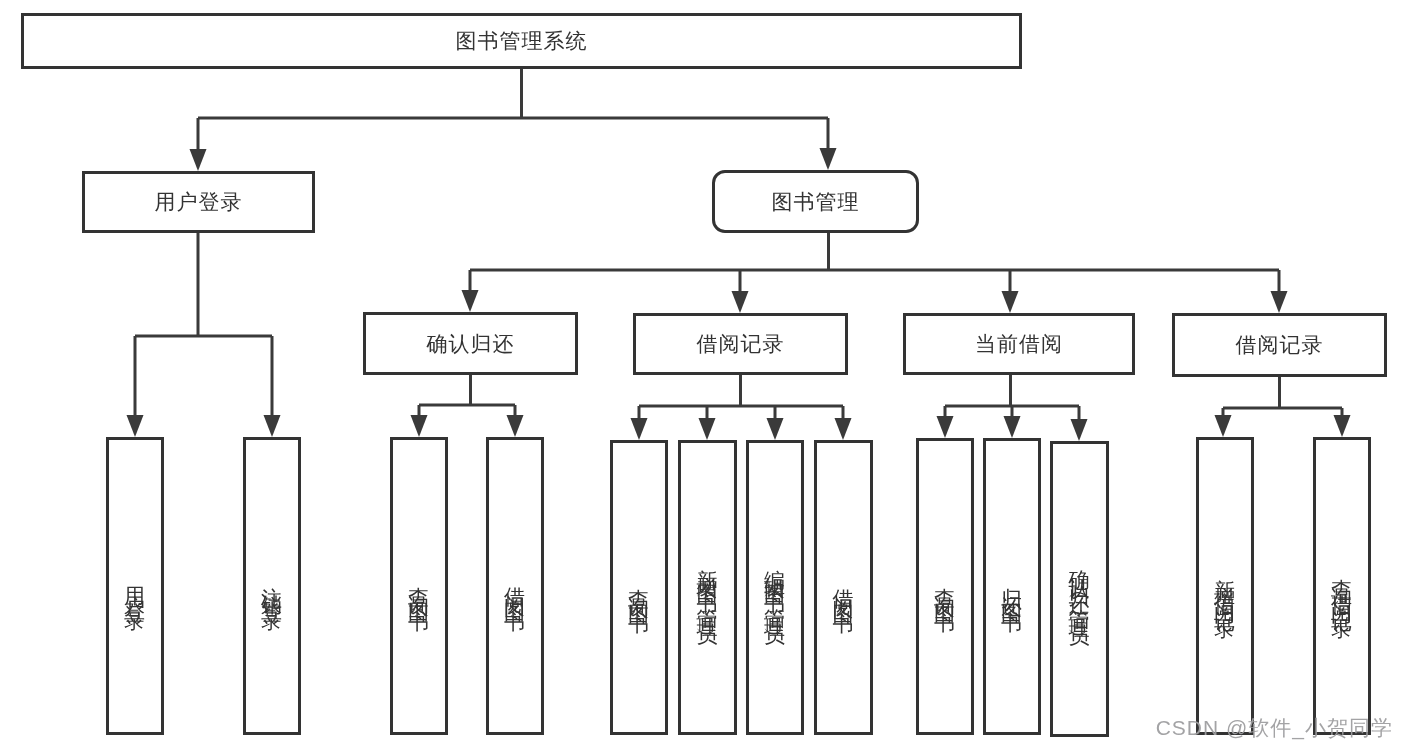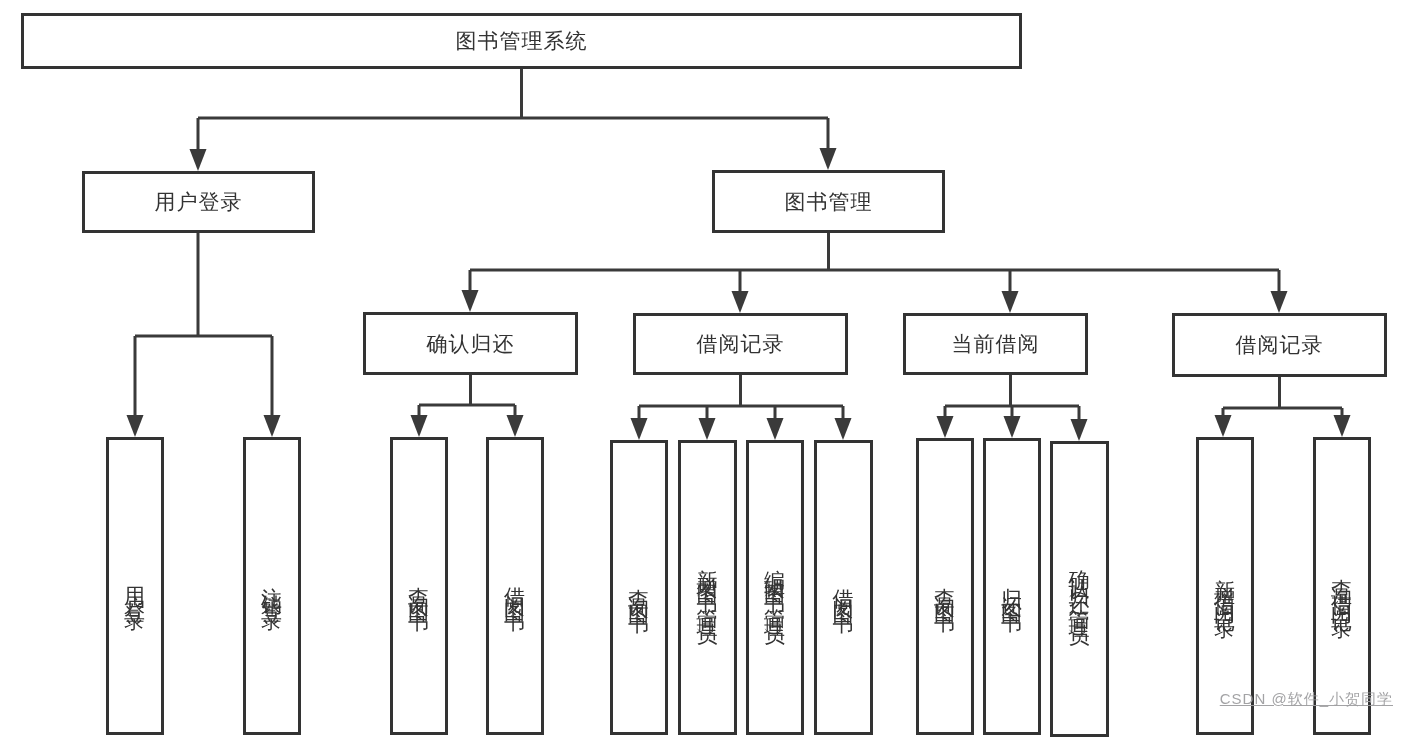--- a/index.html
+++ b/index.html
@@ -43,47 +43,46 @@
     writing-mode: vertical-rl;
     text-orientation: mixed;
     font-size: 21px;
     letter-spacing: 8px;
     line-height: 1;
     white-space: nowrap;
   }
   
   #n-root   { left: 21px;   top: 13px;  width: 1001px; height: 56px; }
   #n-login  { left: 82px;   top: 171px; width: 233px;  height: 62px; }
-  #n-mgmt   { left: 712px;  top: 170px; width: 233px;  height: 63px; }
+  #n-mgmt   { left: 712px;  top: 170px; width: 207px;  height: 63px; border-radius: 13px; }
   #n-sec0   { left: 363px;  top: 312px; width: 215px;  height: 63px; }
   #n-sec1   { left: 633px;  top: 313px; width: 215px;  height: 62px; }
-  #n-sec2   { left: 903px;  top: 313px; width: 185px;  height: 62px; text-align: right; }
+  #n-sec2   { left: 903px;  top: 313px; width: 232px;  height: 62px; text-align: right; }
   #n-sec3   { left: 1172px; top: 313px; width: 215px;  height: 64px; }
   #l-a0 { left: 106px;  top: 437px; width: 58px; height: 298px; }
   #l-a1 { left: 243px;  top: 437px; width: 58px; height: 298px; }
   #l-b0 { left: 390px;  top: 437px; width: 58px; height: 298px; }
   #l-b1 { left: 486px;  top: 437px; width: 58px; height: 298px; }
   #l-c0 { left: 610px;  top: 440px; width: 58px; height: 295px; }
   #l-c1 { left: 678px;  top: 440px; width: 59px; height: 295px; }
   #l-c2 { left: 746px;  top: 440px; width: 58px; height: 295px; }
   #l-c3 { left: 814px;  top: 440px; width: 59px; height: 295px; }
   #l-d0 { left: 916px;  top: 438px; width: 58px; height: 297px; }
   #l-d1 { left: 983px;  top: 438px; width: 58px; height: 297px; }
   #l-d2 { left: 1050px; top: 441px; width: 59px; height: 296px; }
   #l-e0 { left: 1196px; top: 437px; width: 58px; height: 298px; }
   #l-e1 { left: 1313px; top: 437px; width: 58px; height: 298px; }
   #watermark {
     position: absolute;
     right: 12px;
-    top: 690px;
-    font-size: 15px;
+    top: 714px;
+    font-size: 21px;
     color: rgba(158, 158, 160, 0.95);
     letter-spacing: 1px;
     white-space: nowrap;
-    text-decoration: underline;
   }
 </style>
 </head>
 <body>
 
 <div id="canvas">
 
   <svg id="wires" viewBox="0 0 1405 747" xmlns="http://www.w3.org/2000/svg">
     <g stroke="#3a3a3a" stroke-width="3" fill="none">
 

